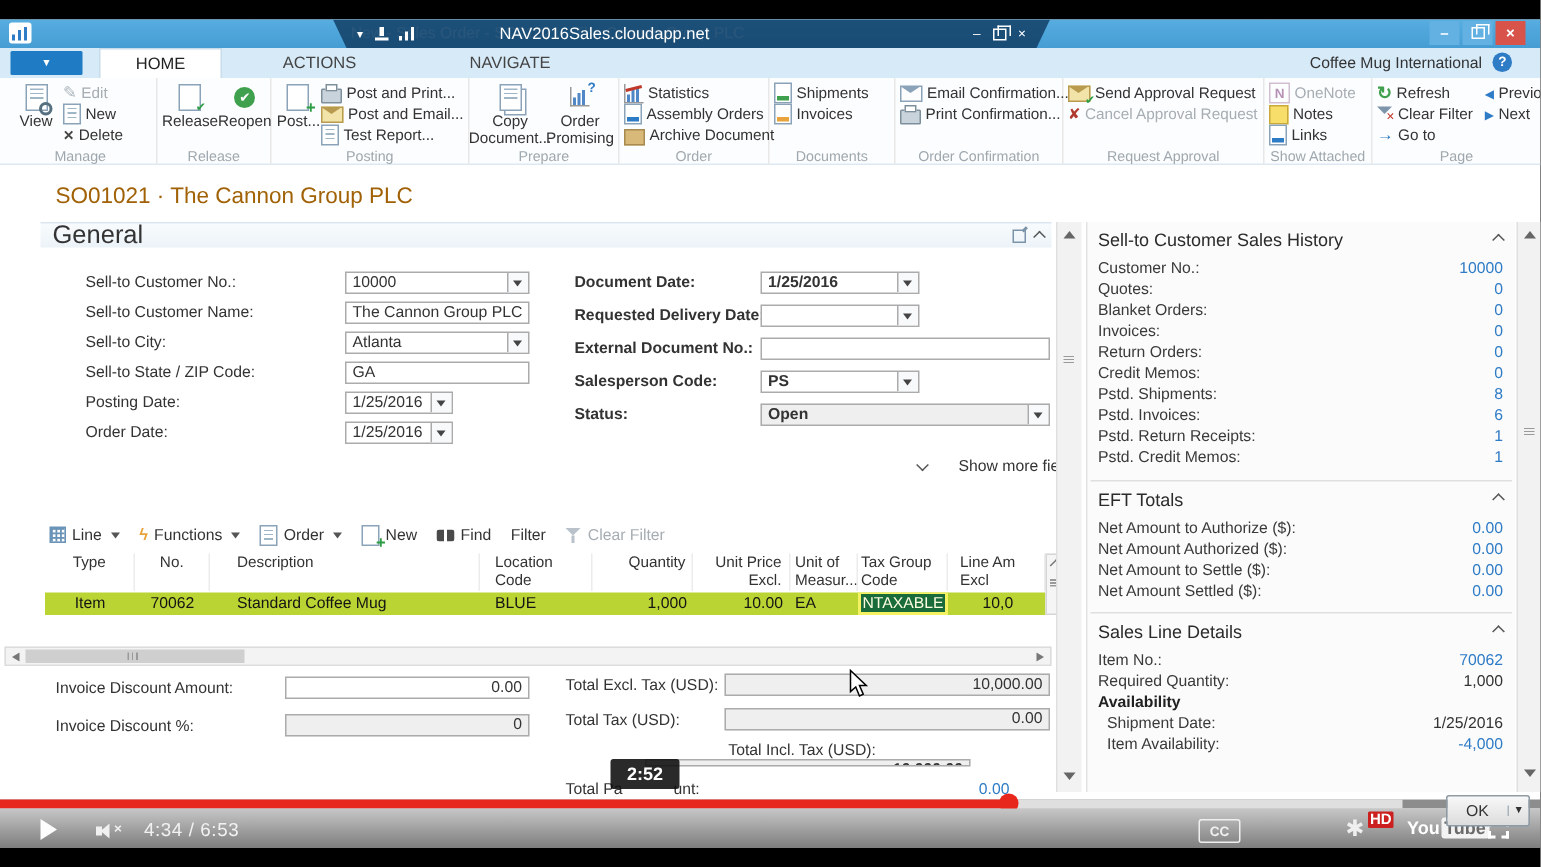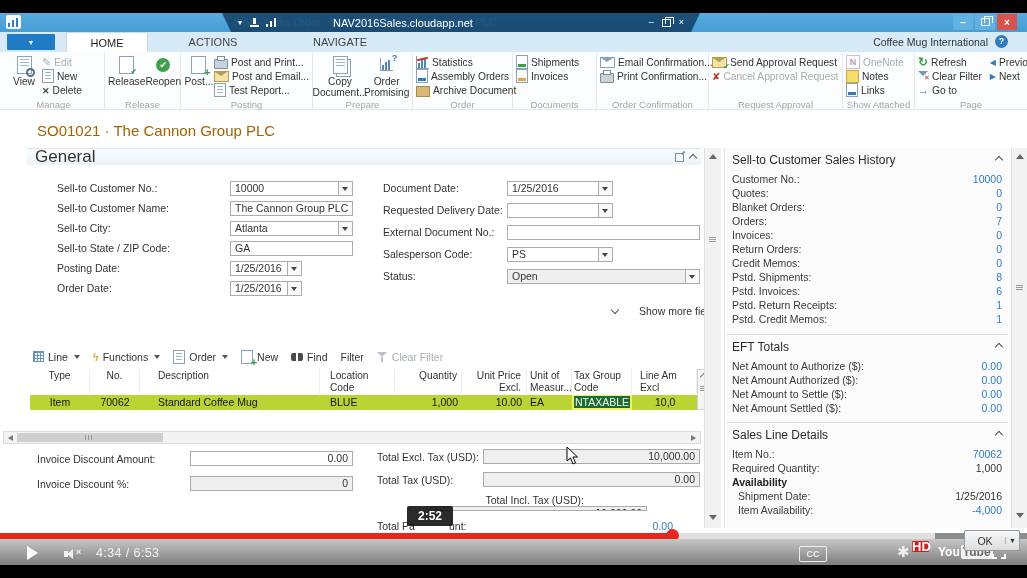--- a/index.html
+++ b/index.html
@@ -198,21 +198,21 @@
   #vol{position:absolute;left:64px;top:549px;width:22px;height:10px;z-index:21;}
   #vol::before{content:"";position:absolute;left:0;top:2px;width:4px;height:6px;background:#f0f0f0;}
   #vol::after{content:"";position:absolute;left:3px;top:0;border-right:6px solid #f0f0f0;
     border-top:5px solid transparent;border-bottom:5px solid transparent;}
   #vol .vx{position:absolute;left:12px;top:-2px;color:#f0f0f0;font-size:9px;font-weight:bold;}
   #time-display{position:absolute;left:96px;top:546px;font-size:12.5px;color:#f2f2f2;letter-spacing:.4px;z-index:21;}
   #cc-btn{position:absolute;left:799px;top:546px;width:26px;height:14px;border:1px solid #efefef;border-radius:2px;
     color:#efefef;font-size:9px;font-weight:bold;text-align:center;line-height:14px;z-index:21;}
   #gear{position:absolute;left:897px;top:543px;color:#efefef;font-size:15px;z-index:21;}
   #hd-badge{position:absolute;left:912px;top:541px;width:17px;height:11px;background:#cc1f1f;border-radius:1px;
-    color:#fff;font-size:13px;font-weight:bold;line-height:11px;z-index:22;}
+    color:#fff;font-size:10px;font-weight:bold;text-align:center;line-height:11px;z-index:22;}
   #ytlogo{position:absolute;left:938px;top:545px;display:flex;align-items:center;z-index:21;font-size:12px;}
   #ytlogo .you{color:#fff;font-weight:bold;}
   #ytlogo .tube{background:#f3f3f3;color:#6b6b6b;font-weight:bold;border-radius:2px;padding:0 2px;margin-left:1px;}
   #fs-btn{position:absolute;left:992px;top:546px;width:14px;height:13px;z-index:21;
     background:linear-gradient(#fff,#fff) 0 0/5px 2px,linear-gradient(#fff,#fff) 0 0/2px 5px,
       linear-gradient(#fff,#fff) 100% 0/5px 2px,linear-gradient(#fff,#fff) 100% 0/2px 5px,
       linear-gradient(#fff,#fff) 0 100%/5px 2px,linear-gradient(#fff,#fff) 0 100%/2px 5px,
       linear-gradient(#fff,#fff) 100% 100%/5px 2px,linear-gradient(#fff,#fff) 100% 100%/2px 5px;
     background-repeat:no-repeat;}
   #cursor{left:566px;top:446px;z-index:40;}
@@ -485,21 +485,21 @@
     <div class="frow">
         <span class="flabel" style="width:173px;">Posting Date:</span>
       <div class="fld" style="width:72px;"><span>1/25/2016</span><span class="carr"></span></div>
       </div>
     <div class="frow">
         <span class="flabel" style="width:173px;">Order Date:</span>
       <div class="fld" style="width:72px;"><span>1/25/2016</span><span class="carr"></span></div>
       </div>
   </div>
 
-  <div class="abs" style="left:383px;top:177px;width:320px;">
+  <div class="abs" style="left:383px;top:177px;width:320px;font-weight:bold;">
     <div class="frow tall">
         <span class="flabel" style="width:124px;">Document Date:</span>
       <div class="fld" style="width:106px;"><span>1/25/2016</span><span class="carr"></span></div>
       </div>
     <div class="frow tall">
         <span class="flabel" style="width:124px;">Requested Delivery Date:</span>
       <div class="fld" style="width:106px;"><span></span><span class="carr"></span></div>
       </div>
     <div class="frow tall">
         <span class="flabel" style="width:124px;">External Document No.:</span>
@@ -640,24 +640,20 @@
           </div>
         <div class="fbrow">
             <span>Quotes:</span>
             <span class="blue">0</span>
           </div>
         <div class="fbrow">
             <span>Blanket Orders:</span>
             <span class="blue">0</span>
           </div>
         <div class="fbrow">
-            <span>Orders:</span>
-            <span class="blue">7</span>
-          </div>
-        <div class="fbrow">
             <span>Invoices:</span>
             <span class="blue">0</span>
           </div>
         <div class="fbrow">
             <span>Return Orders:</span>
             <span class="blue">0</span>
           </div>
         <div class="fbrow">
             <span>Credit Memos:</span>
             <span class="blue">0</span>

